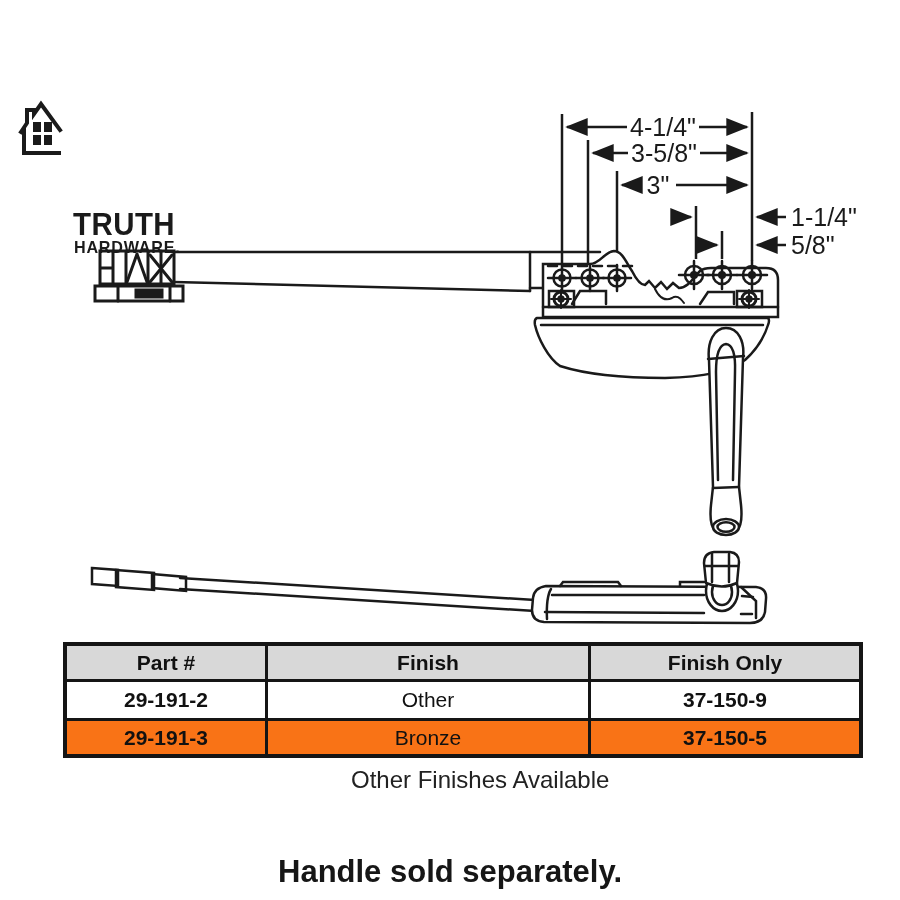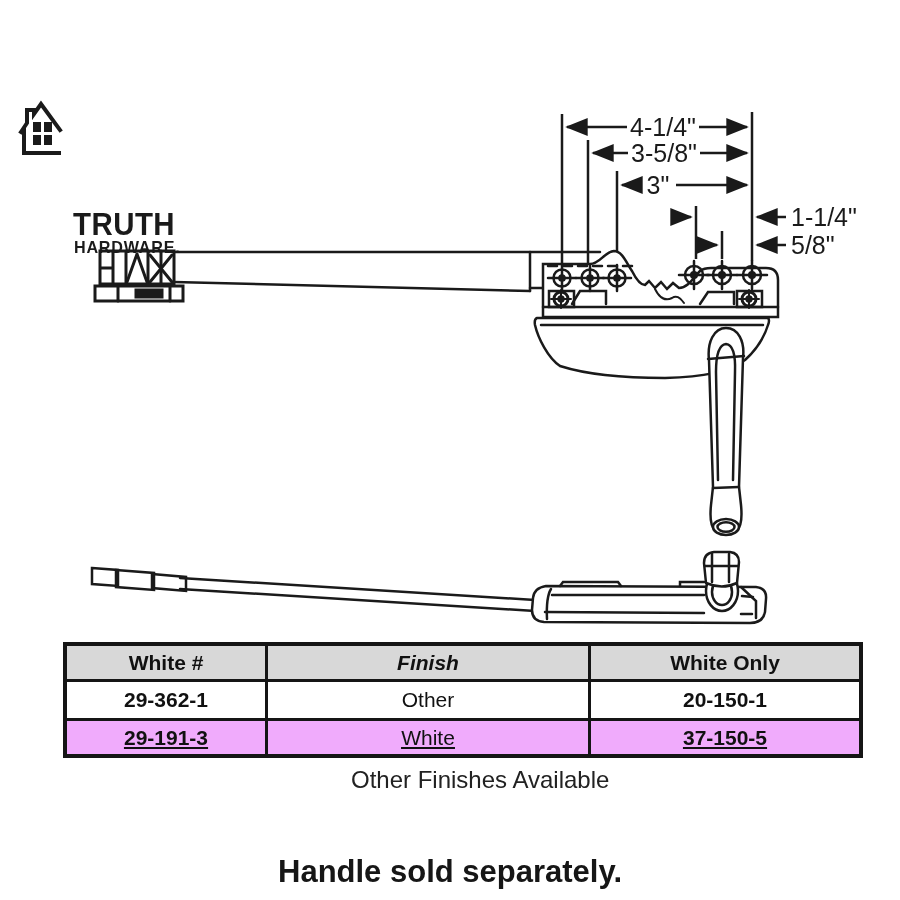--- a/index.html
+++ b/index.html
@@ -27,24 +27,24 @@
   #parts-table{
     position:absolute;left:63px;top:642px;border-collapse:collapse;table-layout:fixed;
     border:4px solid #151515;
   }
   #parts-table td{
     border:3px solid #151515;text-align:center;vertical-align:middle;
     font-size:21px;height:31px;padding:1px 4px;white-space:nowrap;
   }
   #parts-table .hdr{background:#d8d8d8;font-weight:bold;}
   #parts-table .r1{background:#ffffff;height:34px;}
-  #parts-table .r2{background:#f0abfc;height:31px;text-decoration:underline;}
+  #parts-table .r2{background:#f97316;height:31px;}
   #parts-table .pn{font-weight:bold;}
   .c1{width:190px;}
-  .c2{width:312px;font-style:italic;}
+  .c2{width:312px;}
   .c3{width:260px;}
   
   #finishes-note{
     position:absolute;left:351px;top:766px;font-size:24px;color:#222;white-space:nowrap;
   }
   #handle-note{
     position:absolute;left:278px;top:854px;font-size:31px;font-weight:bold;color:#161616;white-space:nowrap;
   }
 </style>
 </head>
@@ -245,32 +245,32 @@
         <line x1="712" y1="554" x2="712" y2="582"></line>
         <line x1="729" y1="554" x2="729" y2="582"></line>
         <path d="M 705,566 L 738,566"></path>
       </g>
     </g>
   </svg>
 
   <table id="parts-table">
     <tbody>
         <tr>
-      <td class="hdr c1">White #</td>
+      <td class="hdr c1">Part #</td>
       <td class="hdr c2">Finish</td>
-      <td class="hdr c3">White Only</td>
+      <td class="hdr c3">Finish Only</td>
     </tr>
     <tr class="r1">
-      <td class="r1 pn">29-362-1</td>
+      <td class="r1 pn">29-191-2</td>
       <td class="r1">Other</td>
-      <td class="r1 pn">20-150-1</td>
+      <td class="r1 pn">37-150-9</td>
     </tr>
     <tr class="r2">
       <td class="r2 pn">29-191-3</td>
-      <td class="r2">White</td>
+      <td class="r2">Bronze</td>
       <td class="r2 pn">37-150-5</td>
     </tr>
   </tbody>
     </table>
 
   <div id="finishes-note">Other Finishes Available</div>
   <div id="handle-note">Handle sold separately.</div>
 
 </div>
 

